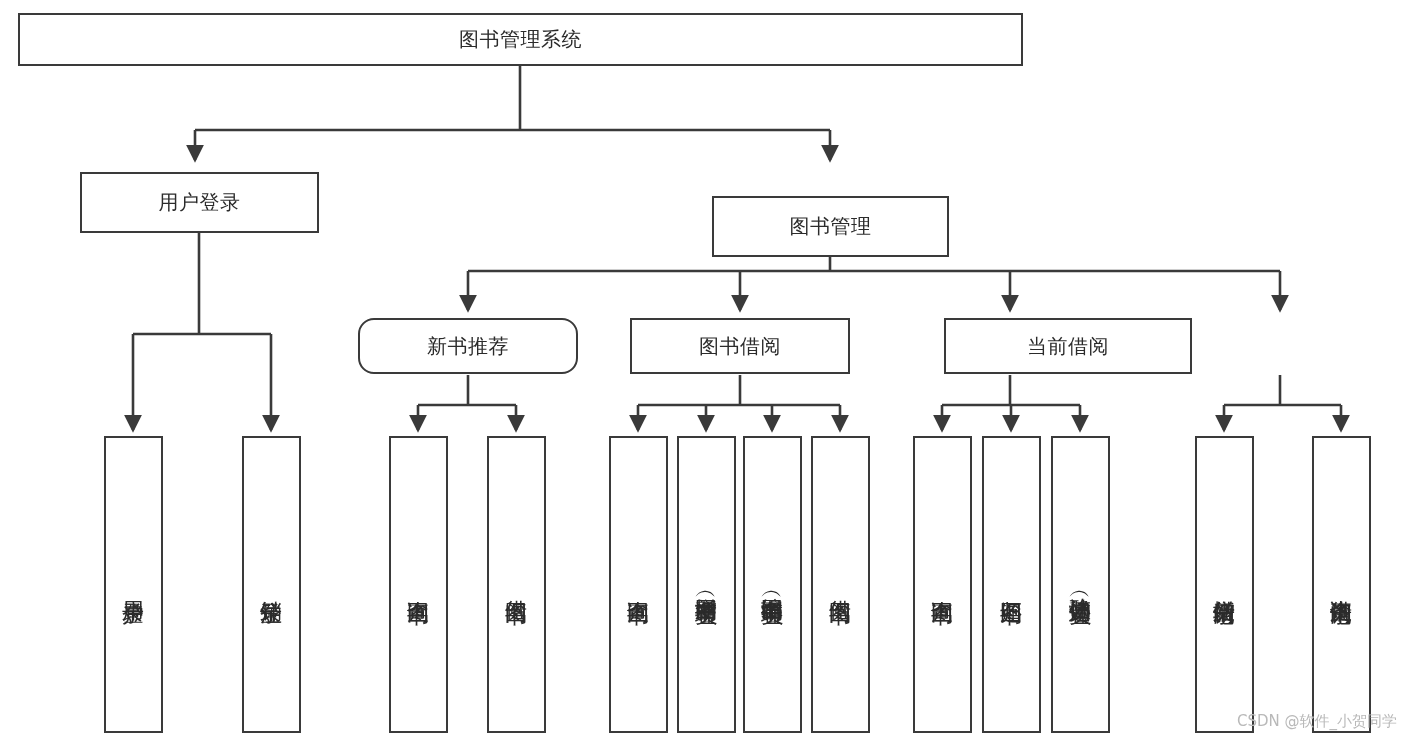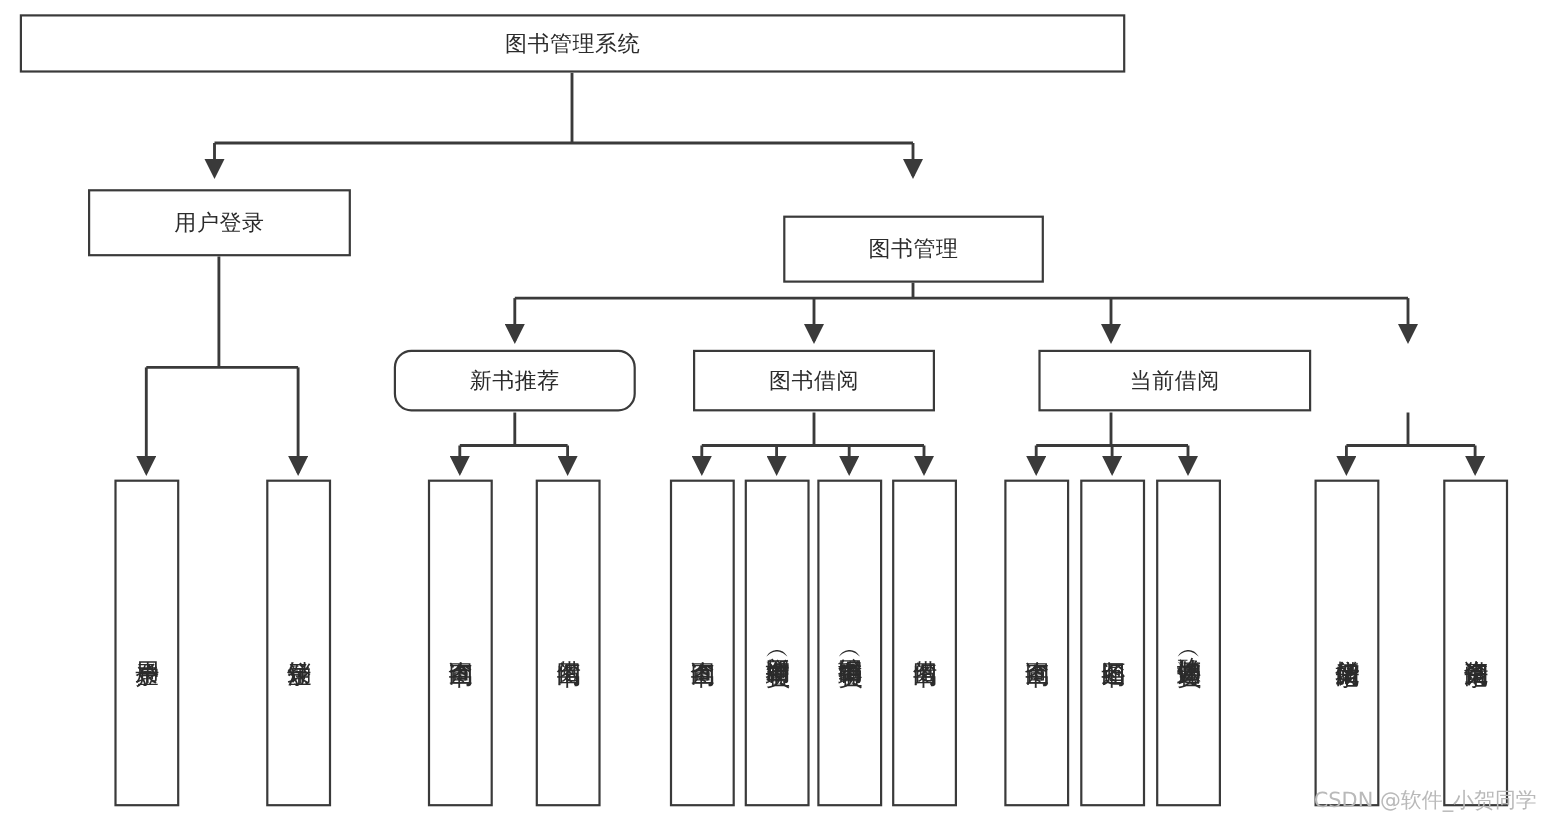--- a/index.html
+++ b/index.html
@@ -48,22 +48,22 @@
     padding: 4px 0;
   }
   .node.vert .txt {
     writing-mode: vertical-rl;
     text-orientation: upright;
     white-space: nowrap;
   }
   #watermark {
     position: absolute;
     right: 8px;
-    bottom: 6px;
-    font-size: 19px;
+    bottom: 16px;
+    font-size: 15px;
     color: #b9b9b9;
     font-family: "DejaVu Sans", "Liberation Sans", sans-serif;
     white-space: nowrap;
     user-select: none;
   }
 </style>
 </head>
 <body>
 
 <div id="canvas">

